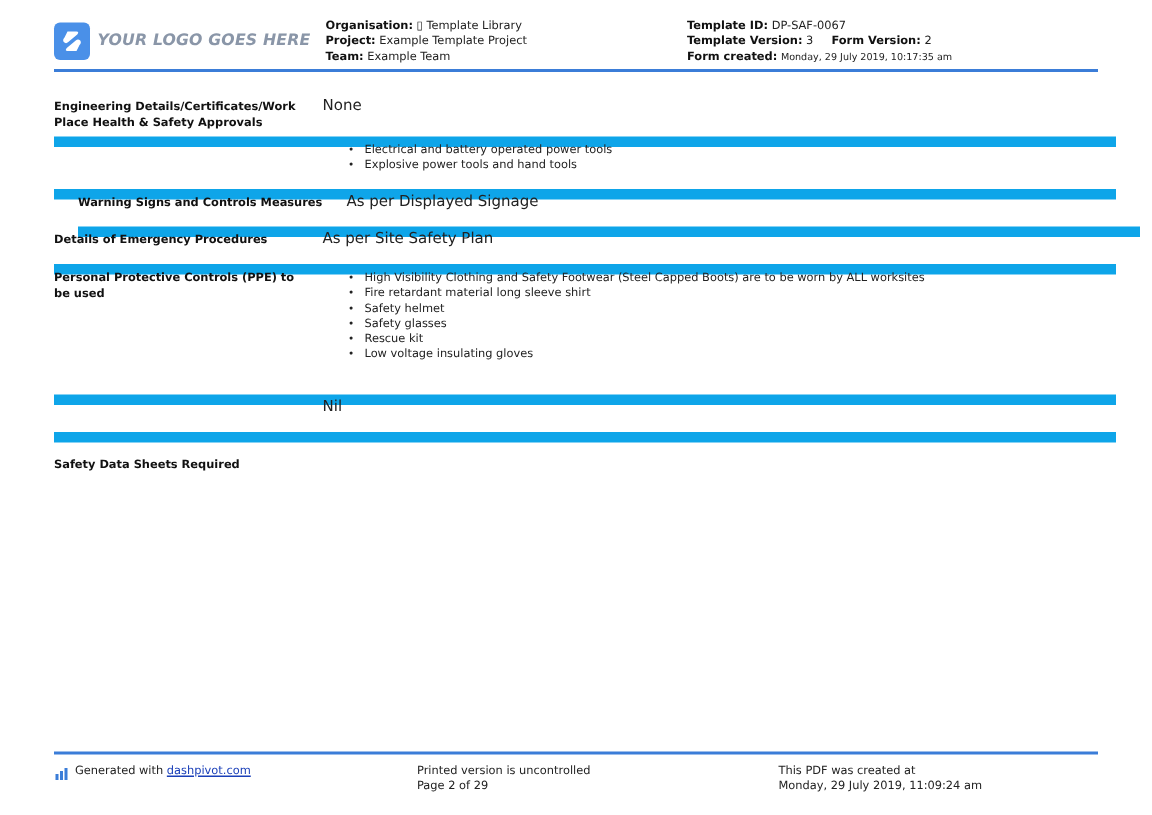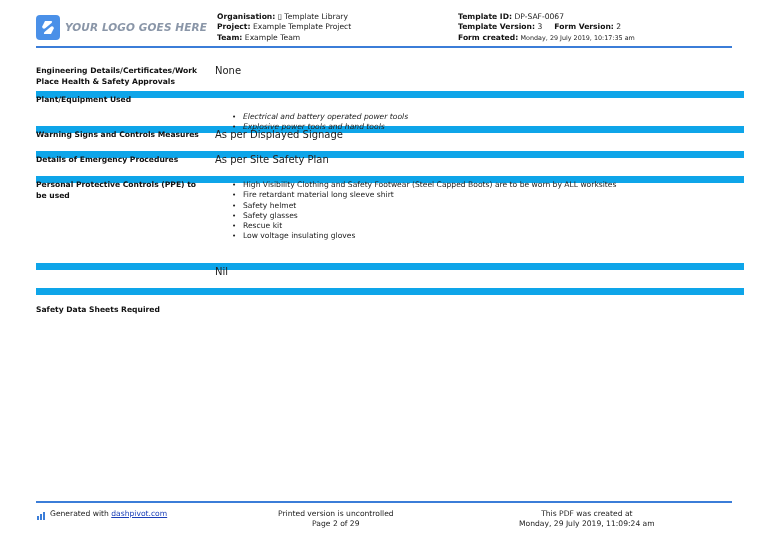--- a/index.html
+++ b/index.html
@@ -20,21 +20,21 @@
   .hdr-line { left:36px; top:46px; width:696px; height:2px; background:#3b7dd8; }
   
   .row { left:36px; width:708px; border-bottom:7px solid #0ea5e9; }
   .lbl { position:absolute; left:0; width:170px; font-size:7.6px; font-weight:bold; line-height:10.5px; color:#111; }
   .val { position:absolute; left:179px; font-size:10px; line-height:10.3px; color:#222; white-space:nowrap; }
   ul.bl { position:absolute; left:179px; margin:0; padding:0; list-style:none; font-size:7.6px; line-height:10.3px; color:#222; }
   ul.bl li { position:relative; padding-left:28px; white-space:nowrap; }
   ul.bl li::before { content:"•"; position:absolute; left:17px; top:0; font-size:7px; }
   
   .ftr-line { left:36px; top:501px; width:696px; height:2px; background:#3b7dd8; }
-  .ftr { font-size:7.6px; line-height:10.3px; color:#222; white-space:nowrap;text-align:center; }
+  .ftr { font-size:7.6px; line-height:10.3px; color:#222; white-space:nowrap; }
   .ftr a { color:#1a3fb8; text-decoration:underline; }
   .gen { left:37px; top:509px; }
   .bars { display:inline-block; vertical-align:-1px; margin-right:4px; }
   .bars i { display:inline-block; width:2px; background:#3b7dd8; margin-right:1px; vertical-align:bottom; }
   .printed { left:278px; top:509px; }
   .created { left:519px; top:509px; }
 </style>
 </head>
 <body>
 
@@ -80,28 +80,27 @@
 </div>
 
 <div class="abs hdr-line"></div>
 
 <div class="abs row" style="top:66px;height:25px;">
   <div class="lbl">Engineering Details/Certificates/Work Place Health &amp; Safety Approvals</div>
   <div class="val">None</div>
 </div>
 
 <div class="abs row" style="top:92px;height:34px;">
-  <div class="lbl" style="top:3px;">Plant/Equipment Used</div>
-  <ul class="bl" style="top:20px;font-style:italic;">
+  <ul class="bl" style="top:3px;">
     <li>Electrical and battery operated power tools</li>
     <li>Explosive power tools and hand tools</li>
   </ul>
 </div>
 
-<div class="abs row" style="top:127px;height:24px;">
+<div class="abs row" style="top:127px;height:24px;margin-left:16px;">
   <div class="lbl" style="top:3px;">Warning Signs and Controls Measures</div>
   <div class="val" style="top:3px;">As per Displayed Signage</div>
 </div>
 
 <div class="abs row" style="top:152px;height:24px;">
   <div class="lbl" style="top:3px;">Details of Emergency Procedures</div>
   <div class="val" style="top:3px;">As per Site Safety Plan</div>
 </div>
 
 <div class="abs row" style="top:177px;height:86px;">

